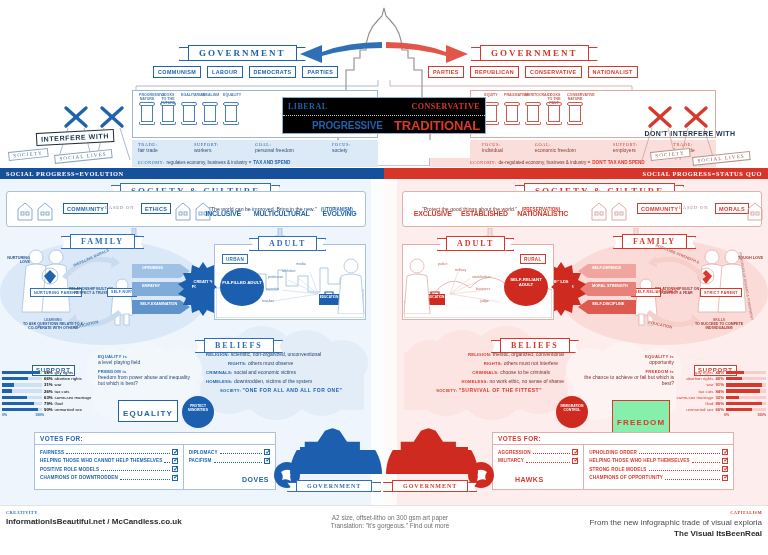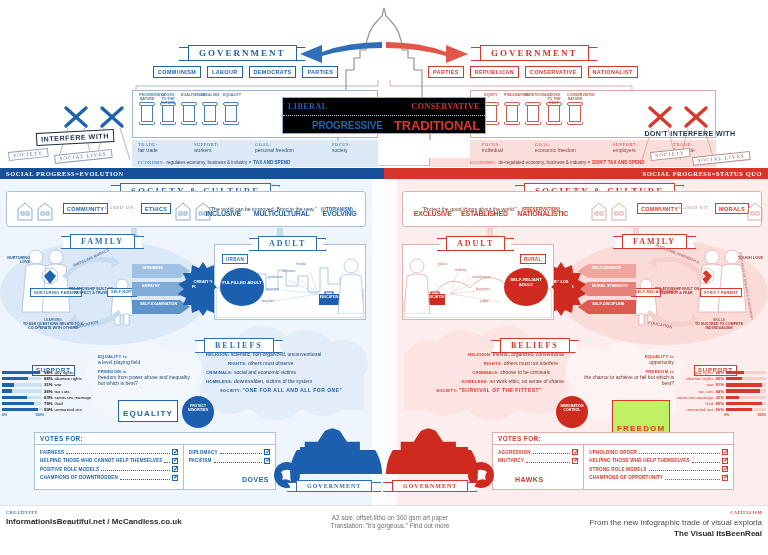--- a/index.html
+++ b/index.html
@@ -717,21 +717,21 @@
     <div class="cloud" style="left:572px; top:378px; width:50px; height:42px; background:#fdf3f2;"></div>
     <div class="cloud" style="left:616px; top:380px; width:52px; height:42px; background:#fdf3f2;"></div>
     <div class="abs" style="left:574px; top:362px; width:102px; height:50px; background:#fdf3f2;"></div>
   </div>
   <div class="abs" style="left:578px; top:354px; width:96px; line-height:1.25; text-align:right;">
     <div style="font-size:4.2px; font-weight:bold; color:#d9382c; letter-spacing:0.3px;">EQUALITY is</div>
     <div style="font-size:5px; color:#7c332c;">opportunity</div>
     <div style="font-size:4.2px; font-weight:bold; color:#d9382c; letter-spacing:0.3px; margin-top:3px;">FREEDOM is</div>
     <div style="font-size:5px; color:#7c332c;">the chance to achieve or fail but which is best?</div>
   </div>
-  <div class="abs" style="left:612px; top:400px; border:1.2px solid #d9382c; background:#bef264; padding:16px 4px;">
+  <div class="abs" style="left:612px; top:400px; border:1.2px solid #d9382c; background:#86efac; padding:10px 4px;">
     <span class="cond" style="font-size:8px; color:#d9382c; letter-spacing:1.2px;">FREEDOM</span>
   </div>
   <div class="abs" style="left:556px; top:396px; width:32px; height:32px; border-radius:50%; background:#cf2a1f;"></div>
   <div class="abs" style="left:556px; top:405px; width:32px; text-align:center; font-size:3.4px; font-weight:bold; color:#fff; line-height:1.15;">IMMIGRATION CONTROL</div>
 
   <div class="abs" style="left:32px; top:358px;">
     <span class="tag" style="--c:#1f62ad; font-size:6px; letter-spacing:0.8px;">SUPPORT</span>
   </div>
   <div class="abs" style="left:2px; top:370px; width:90px;">
     <div class="sbar-row">

